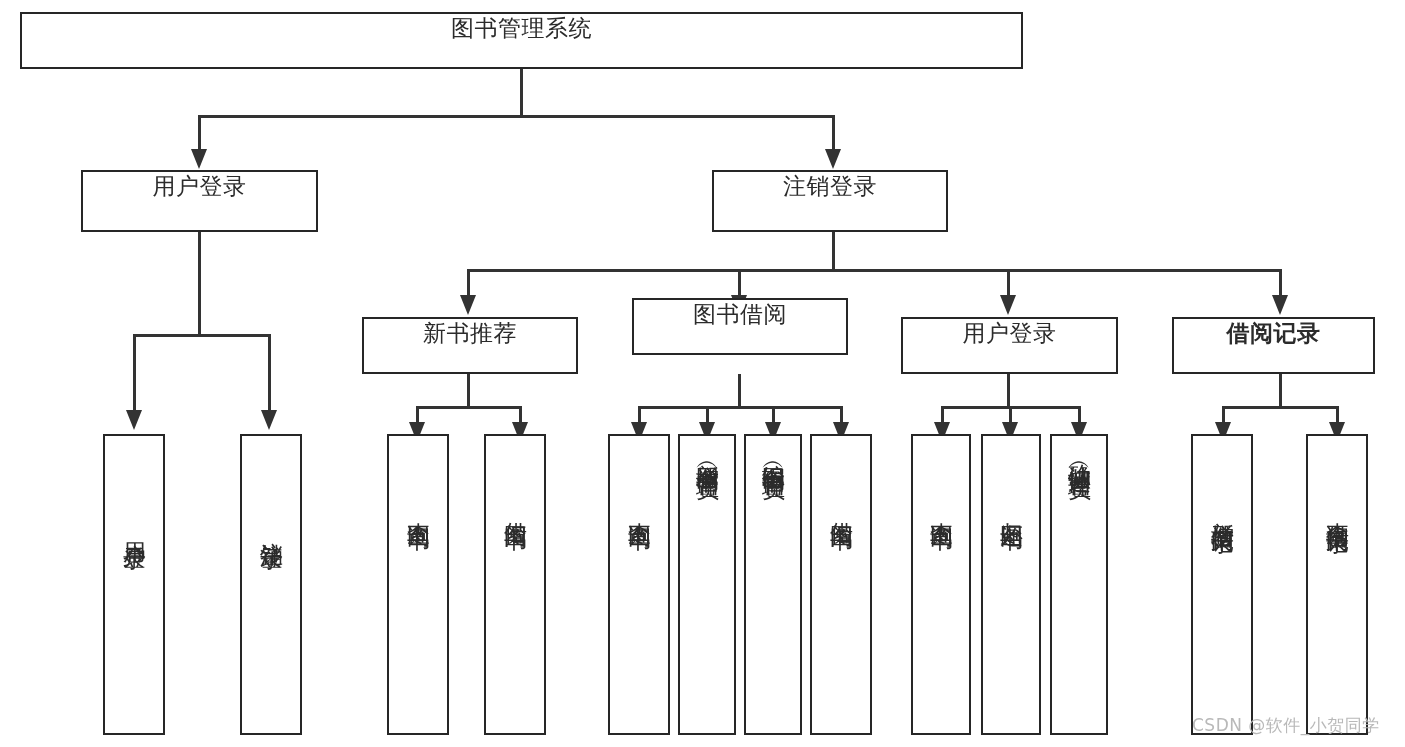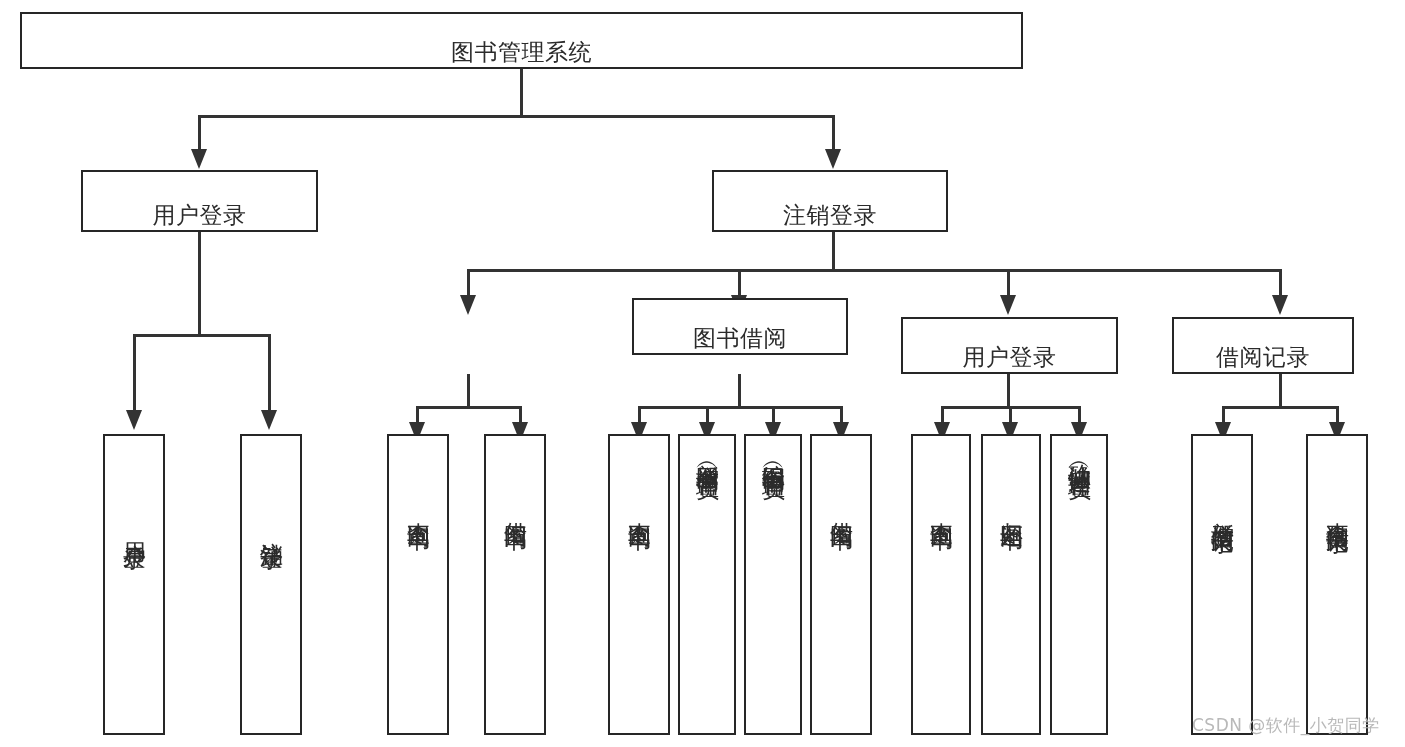--- a/index.html
+++ b/index.html
@@ -18,21 +18,21 @@
     background: #ffffff;
     overflow: hidden;
   }
   
   .node {
     position: absolute;
     box-sizing: border-box;
     background: #ffffff;
     border: 2px solid #262626;
     display: flex;
-    align-items: flex-end;
+    align-items: flex-start;
     justify-content: center;
   }
   .node .label {
     color: #2b2b2b;
     font-size: 23px;
     line-height: 1.25;
     letter-spacing: 0.5px;
     white-space: nowrap;
     text-align: center;
   }
@@ -119,27 +119,30 @@
   <div class="hline" style="left:467px; top:269px; width:812px;"></div>
   <div class="vline" style="left:467px; top:269px; height:28px;"></div>
   <div class="arrow" style="left:460px; top:295px;"></div>
   <div class="vline" style="left:738px; top:269px; height:28px;"></div>
   <div class="arrow" style="left:731px; top:295px;"></div>
   <div class="vline" style="left:1007px; top:269px; height:28px;"></div>
   <div class="arrow" style="left:1000px; top:295px;"></div>
   <div class="vline" style="left:1279px; top:269px; height:28px;"></div>
   <div class="arrow" style="left:1272px; top:295px;"></div>
 
+  <div class="node" style="left:362px; top:317px; width:216px; height:57px;">
+    <span class="label">新书推荐</span>
+  </div>
   <div class="node" style="left:632px; top:298px; width:216px; height:57px;">
     <span class="label">图书借阅</span>
   </div>
   <div class="node" style="left:901px; top:317px; width:217px; height:57px;">
     <span class="label">用户登录</span>
   </div>
-  <div class="node" style="left:1172px; top:317px; width:182px; height:57px;">
+  <div class="node" style="left:1172px; top:317px; width:203px; height:57px;font-weight:bold;">
     <span class="label">借阅记录</span>
   </div>
 
   <div class="vline" style="left:467px; top:374px; height:34px;"></div>
   <div class="hline" style="left:416px; top:406px; width:106px;"></div>
   <div class="vline" style="left:416px; top:406px; height:18px;"></div>
   <div class="arrow" style="left:409px; top:422px;"></div>
   <div class="vline" style="left:519px; top:406px; height:18px;"></div>
   <div class="arrow" style="left:512px; top:422px;"></div>
 

